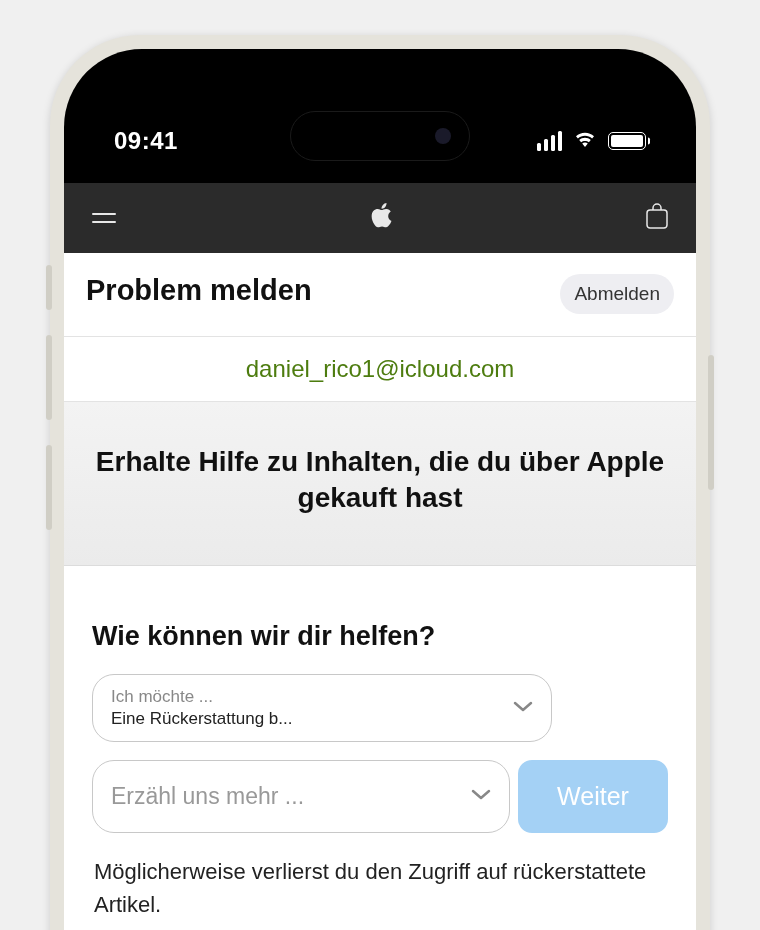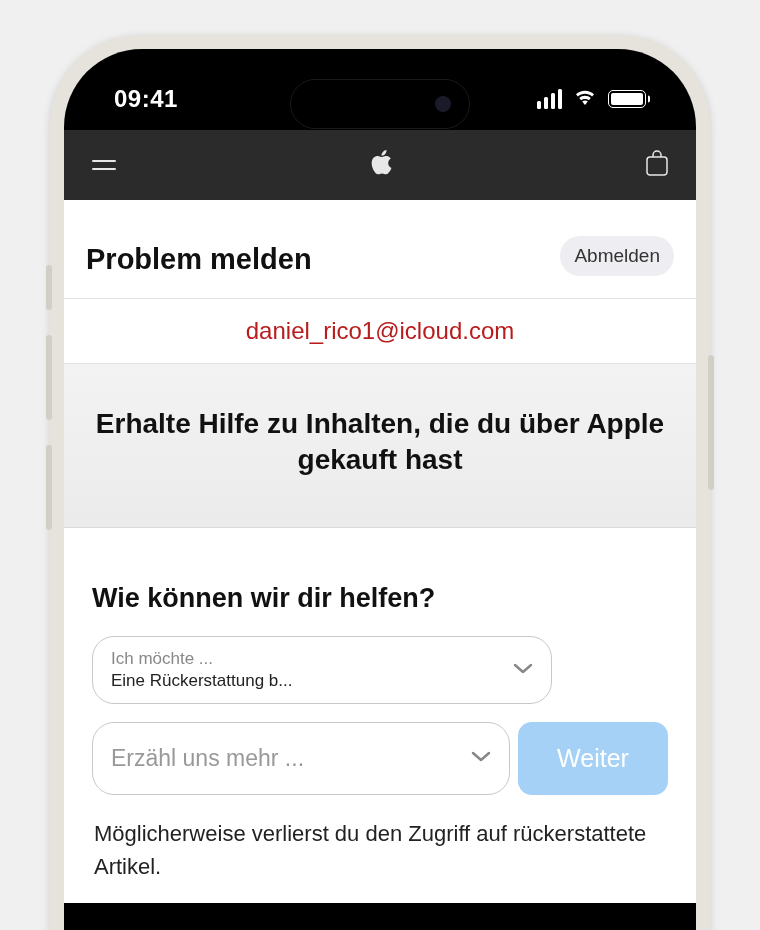--- a/index.html
+++ b/index.html
@@ -36,28 +36,29 @@
     .side-left-2 { left: -4px; top: 300px; width: 6px; height: 85px; }
     .side-left-3 { left: -4px; top: 410px; width: 6px; height: 85px; }
     .side-right { right: -4px; top: 320px; width: 6px; height: 135px; }
     .phone-screen {
       background: #000;
       border-radius: 78px 78px 0 0;
       overflow: hidden;
       height: 895px;
     }
     .status-bar {
-      height: 81px;
+      height: 102px;
       display: flex;
       align-items: center;
       justify-content: space-between;
       padding: 0 50px;
       padding-top: 18px;
       color: #fff;
       position: relative;
+      margin-top: 32px;
     }
     .status-time {
       font-size: 24px;
       font-weight: 600;
       letter-spacing: 0.5px;
     }
     .dynamic-island {
       position: absolute;
       left: 50%;
       transform: translateX(-50%);
@@ -154,44 +155,44 @@
       height: 26px;
       stroke: #e8e8e8;
       fill: none;
       stroke-width: 1.5;
     }
     .content {
       background: #fff;
     }
     .page-header {
       display: flex;
-      align-items: flex-end;
+      align-items: flex-start;
       justify-content: space-between;
-      padding: 36px 22px 22px 22px;
+      padding: 21px 22px 22px 22px;
       border-bottom: 1px solid #e3e3e3;
     }
     .page-title {
       font-size: 29px;
       font-weight: 700;
       color: #111;
     }
     .signout-btn {
       background: #eeeef2;
       border: none;
       border-radius: 20px;
       padding: 9px 14px;
       font-size: 19px;
       color: #333;
       cursor: pointer;
     }
     .email-bar {
       text-align: center;
       padding: 18px 0;
       font-size: 24px;
-      color: #b91c1c;
+      color: #4d7c0f;
       border-bottom: 1px solid #e3e3e3;
     }
     .hero {
       background: linear-gradient(to bottom, #f3f3f3 0%, #ebebeb 100%);
       padding: 42px 28px 48px 28px;
       text-align: center;
       border-bottom: 1px solid #dcdcdc;
     }
     .hero-title {
       font-size: 28px;

